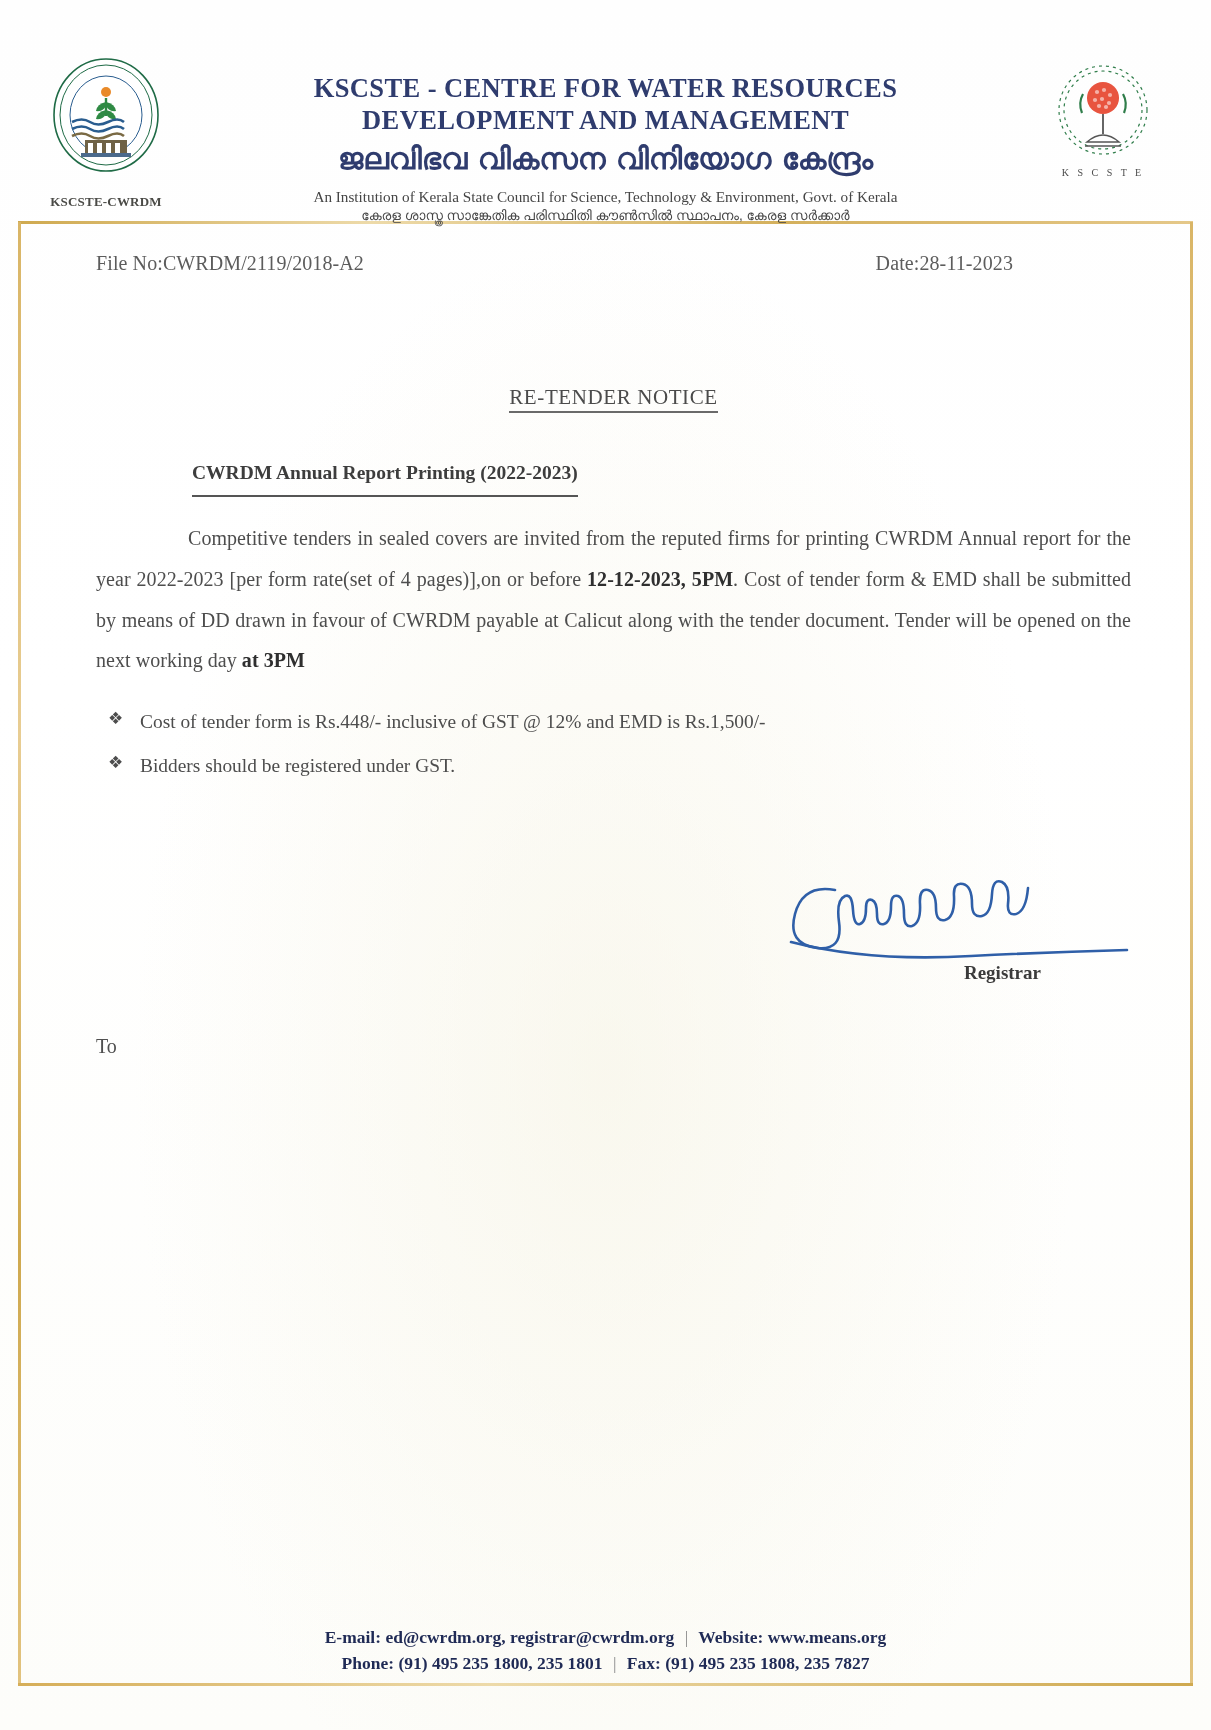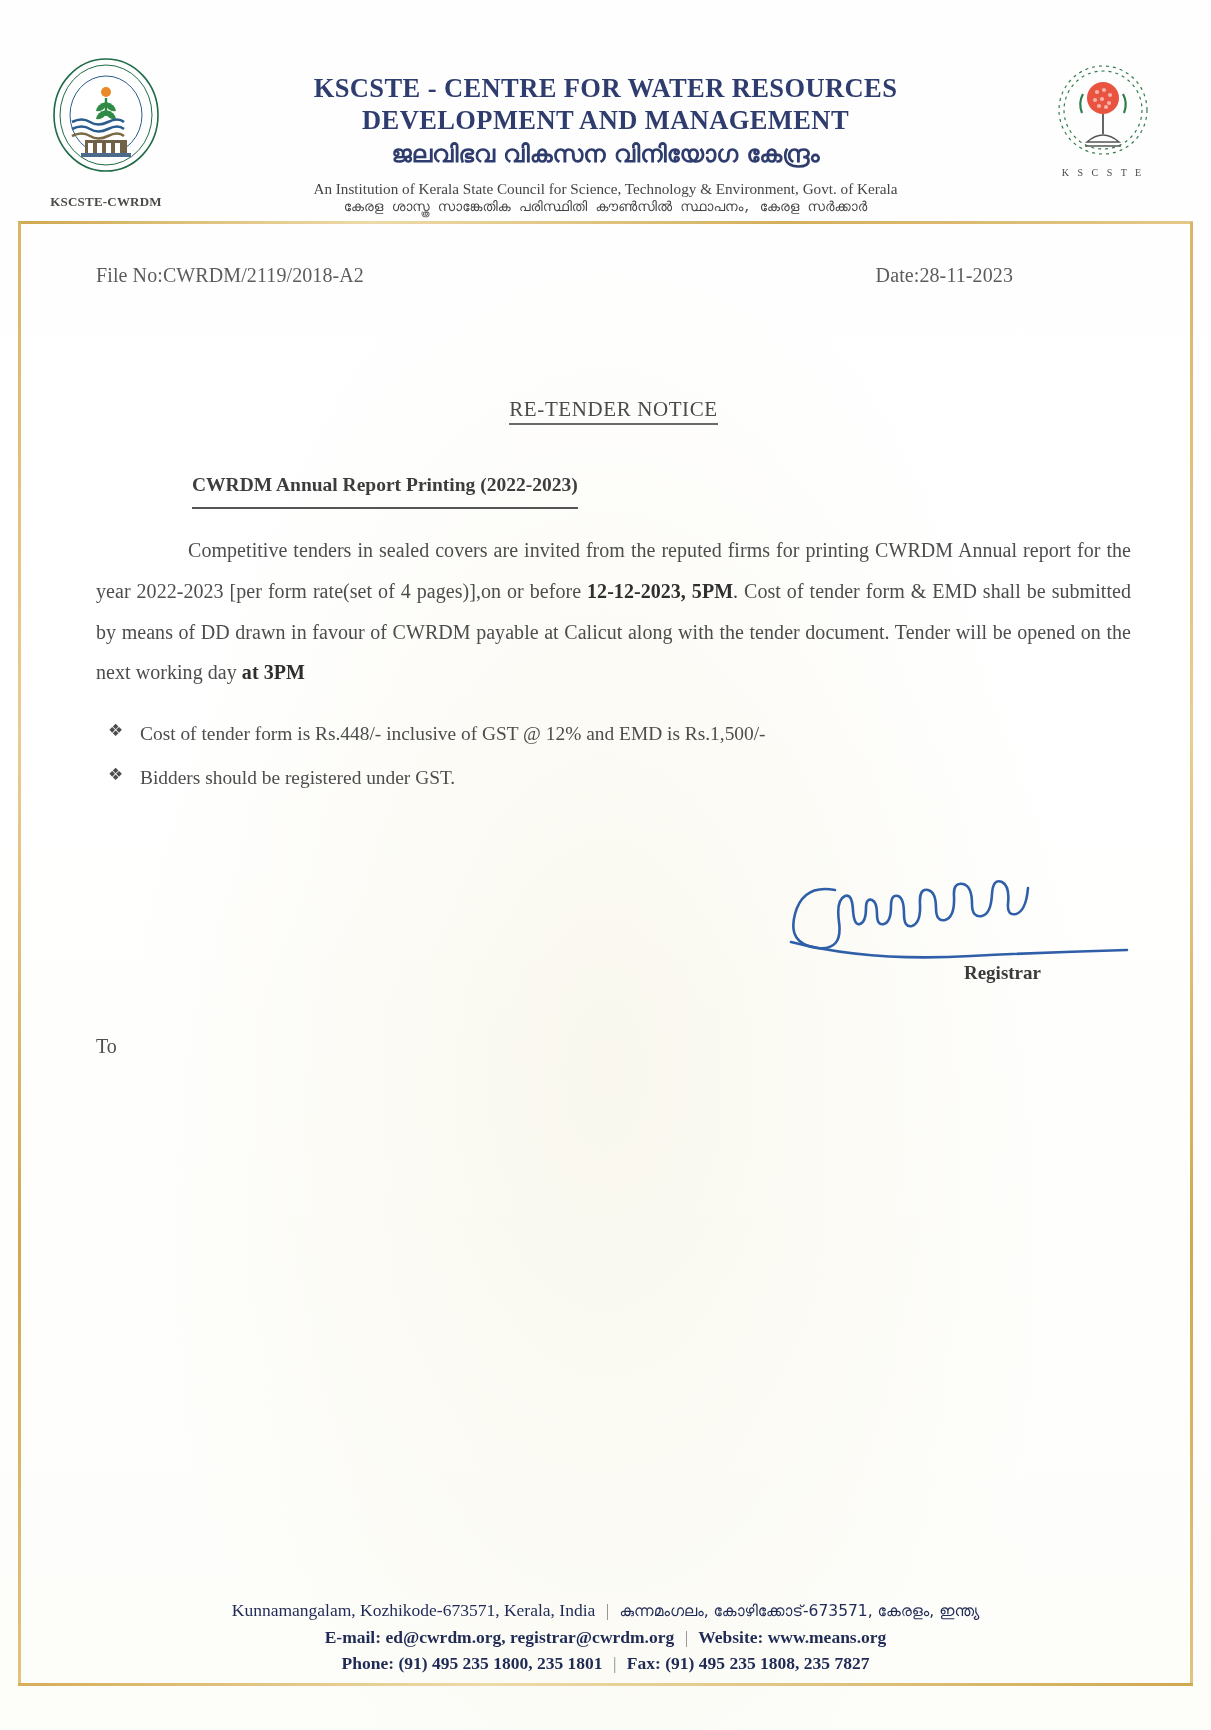--- a/index.html
+++ b/index.html
@@ -41,39 +41,39 @@
   .logo-caption{
     font-size:13px;letter-spacing:.2px;color:#4a4a46;margin-top:20px;
     font-family:"Liberation Serif", serif;font-weight:700;
   }
   .title-block{position:absolute;left:190px;right:190px;top:44px;text-align:center;}
   .t1{
     font-size:26.5px;font-weight:700;letter-spacing:.4px;line-height:1.22;
     color:#2f3c6e;font-family:"Liberation Serif", serif;
   }
   .t2{
-    font-size:24px;font-weight:700;line-height:1.3;color:#2f3c6e;margin-top:2px;
+    font-size:30px;font-weight:700;line-height:1.3;color:#2f3c6e;margin-top:2px;
     font-family:"DejaVu Sans", sans-serif;
   }
   .t3{
     font-size:15.2px;color:#454545;margin-top:9px;line-height:1.28;
     font-family:"Liberation Serif", serif;
   }
   .t4{
     font-size:13.6px;color:#454545;line-height:1.35;margin-top:1px;
-    font-family:Liberation Mono, monospace;
+    font-family:Liberation Sans, sans-serif;
   }
   .kscste-label{
     position:absolute;left:0;right:0;bottom:-2px;text-align:center;
     font-size:10px;letter-spacing:3px;color:#4b4b4b;
     font-family:"Liberation Serif", serif;
   }
 
   
-  .content{position:absolute;left:96px;right:80px;top:250px;}
+  .content{position:absolute;left:96px;right:80px;top:238px;}
   .meta{
     display:flex;justify-content:space-between;align-items:baseline;
     font-size:20px;color:#5c5c5c;margin-top:14px;letter-spacing:.1px;
   }
   .meta .date{margin-right:118px;}
   .doc-title{
     text-align:center;margin-top:110px;font-size:21px;color:#4b4b4b;
     letter-spacing:.6px;
   }
   .doc-title span{border-bottom:2px solid #6a6a6a;padding-bottom:2px;}
@@ -231,25 +231,20 @@
         <path d="M52 20 q-32 -6 -40 24 q-8 30 22 34 q26 3 22 -26 q-3 -22 6 -26 q7 -3 8 14 q1 16 7 14 q6 -2 6 -16 q0 -10 6 -8 q5 2 5 14 q0 12 7 10 q7 -2 7 -18 q0 -12 7 -10 q6 2 6 18 q0 14 8 12 q9 -3 8 -22 q-1 -16 8 -14 q8 2 8 18 q0 14 9 12 q10 -3 9 -24 q-1 -14 9 -12 q9 2 9 20 q0 14 10 12 q9 -2 10 -22 q1 -16 10 -12 q8 4 6 22 q-1 12 8 10 q10 -3 12 -26"></path>
         <path d="M8 72 q78 20 180 14 q80 -4 156 -6"></path>
       </g>
     </svg>
     <div class="sign-label">Registrar</div>
   </div>
 
   <div class="to-label">To</div>
 
   <div class="footer">
-    <div class="f1">
-      <span>Kunnamangalam, Kozhikode-673571, Kerala, India</span>
-      <span class="sep">|</span>
-      <span class="mal">കുന്നമംഗലം, കോഴിക്കോട്-673571, കേരളം, ഇന്ത്യ</span>
-    </div>
     <div class="f2">
       <span>E-mail: ed@cwrdm.org,  registrar@cwrdm.org</span>
       <span class="sep">|</span>
       <span>Website: www.means.org</span>
     </div>
     <div class="f3">
       <span>Phone: (91) 495 235 1800, 235 1801</span>
       <span class="sep">|</span>
       <span>Fax: (91) 495 235 1808, 235 7827</span>
     </div>

